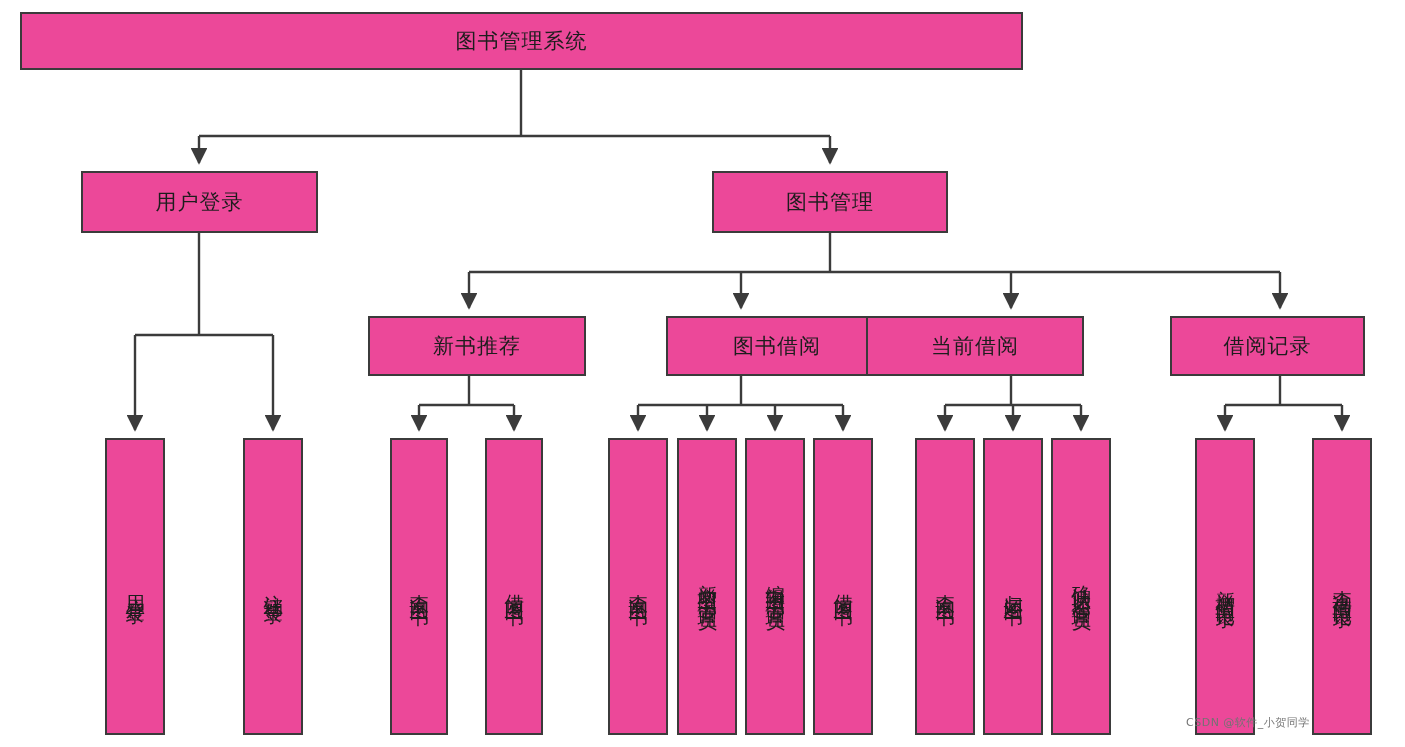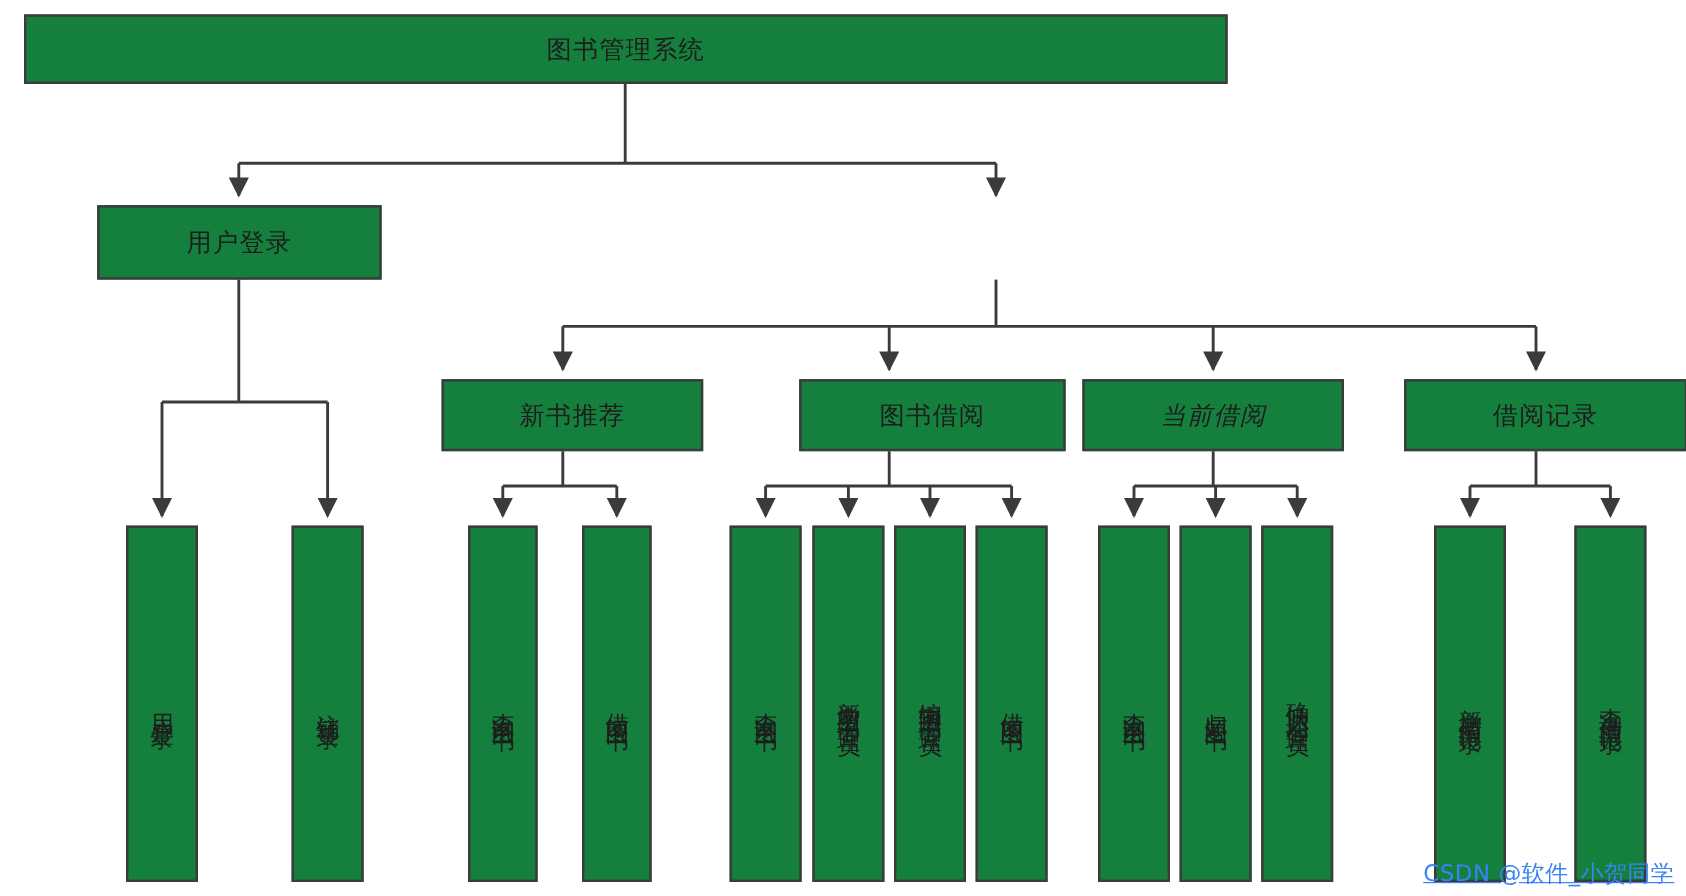--- a/index.html
+++ b/index.html
@@ -21,21 +21,21 @@
     position: absolute;
     left: 0;
     top: 0;
     width: 1405px;
     height: 747px;
   }
   .node {
     position: absolute;
     box-sizing: border-box;
     border: 2.2px solid #3b3b3b;
-    background: #15803d;
+    background: #ec4899;
     color: #1d1d1d;
     display: flex;
     align-items: center;
     justify-content: center;
     z-index: 2;
   }
   .node.horiz {
     font-size: 21px;
     letter-spacing: 1px;
   }
@@ -49,26 +49,25 @@
     line-height: 1;
     white-space: nowrap;
   }
   .node .label {
     display: block;
   }
   #watermark {
     position: absolute;
     left: 1186px;
     top: 715px;
-    font-size: 19px;
-    color: #3b82f6;
+    font-size: 11px;
+    color: #737373;
     white-space: nowrap;
     z-index: 5;
     letter-spacing: 0.5px;
-    text-decoration: underline;
   }
 </style>
 </head>
 <body>
 
 <div id="canvas">
 
   <svg id="edges" viewBox="0 0 1405 747" xmlns="http://www.w3.org/2000/svg">
     <defs>
       <marker id="arrow" viewBox="0 0 10 10" refX="9" refY="5" markerWidth="7" markerHeight="7" orient="auto-start-reverse">
@@ -120,31 +119,34 @@
     </g>
   </svg>
 
   <div class="node horiz" style="left: 20px; top: 12px; width: 1003px; height: 58px;">
     <span class="label">图书管理系统</span>
   </div>
 
   <div class="node horiz" style="left: 81px; top: 171px; width: 237px; height: 62px;">
     <span class="label">用户登录</span>
   </div>
+  <div class="node horiz" style="left: 712px; top: 171px; width: 236px; height: 62px;">
+    <span class="label">图书管理</span>
+  </div>
 
   <div class="node horiz" style="left: 368px; top: 316px; width: 218px; height: 60px;">
     <span class="label">新书推荐</span>
   </div>
   <div class="node horiz" style="left: 630px; top: 316px; width: 222px; height: 60px; margin-left: 36px;">
     <span class="label">图书借阅</span>
   </div>
-  <div class="node horiz" style="left: 902px; top: 316px; width: 218px; height: 60px; font-style: italic;">
+  <div class="node horiz" style="left: 866px; top: 316px; width: 218px; height: 60px;">
     <span class="label">当前借阅</span>
   </div>
-  <div class="node horiz" style="left: 1170px; top: 316px; width: 236px; height: 60px;">
+  <div class="node horiz" style="left: 1170px; top: 316px; width: 195px; height: 60px;">
     <span class="label">借阅记录</span>
   </div>
 
   <div class="node vert" style="left: 105px; top: 438px; width: 60px; height: 297px;">
     <span class="label">用户登录</span>
   </div>
   <div class="node vert" style="left: 243px; top: 438px; width: 60px; height: 297px;">
     <span class="label">注销登录</span>
   </div>
   <div class="node vert" style="left: 390px; top: 438px; width: 58px; height: 297px;">

